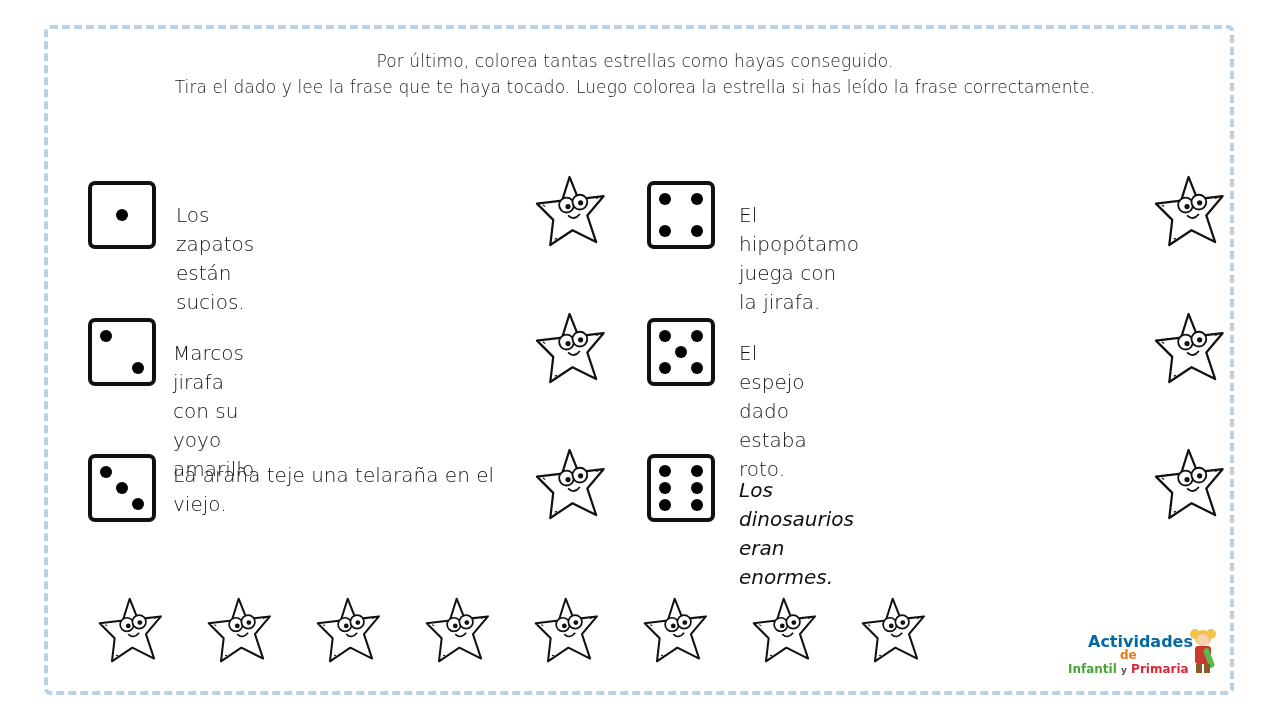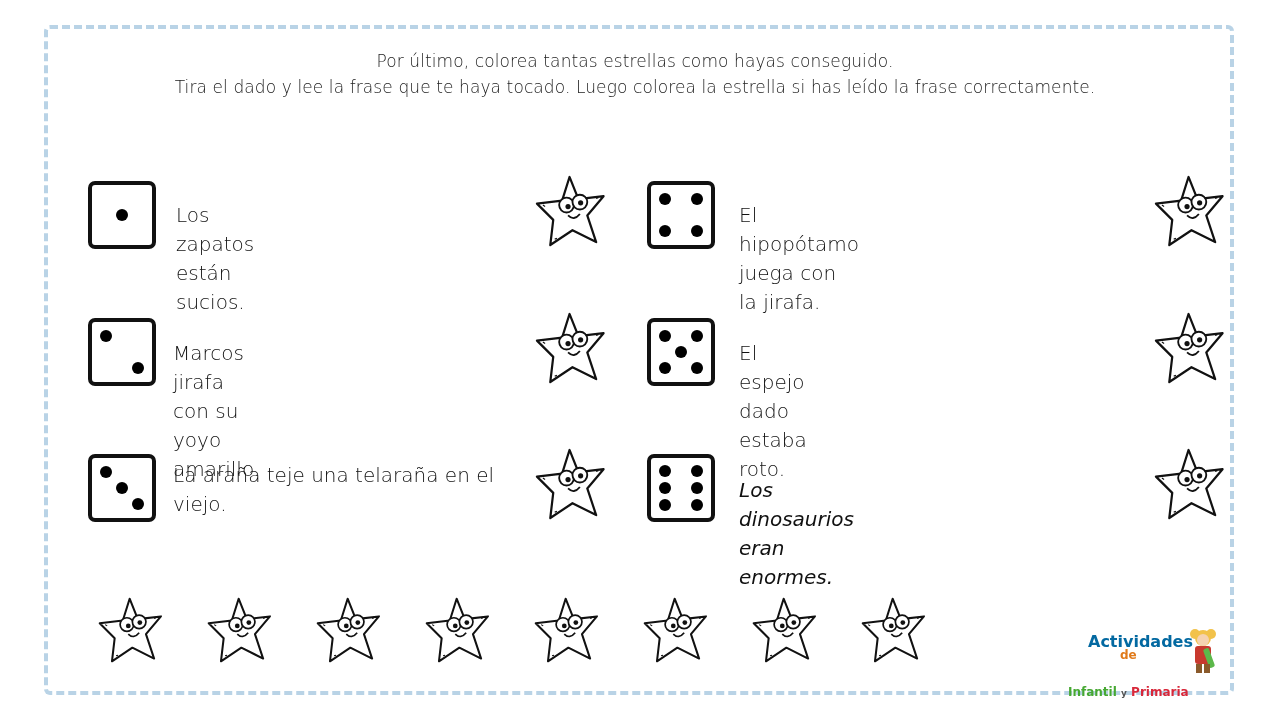--- a/index.html
+++ b/index.html
@@ -25,21 +25,21 @@
     position:absolute; font-size:20px; line-height:29px; color:#111; font-weight:300;
   }
   .star { position:absolute; width:74px; height:74px; }
   .star svg { width:100%; height:100%; }
   .logo {
     position:absolute; left:1068px; top:630px; width:160px; height:50px;
     font-family:"DejaVu Sans", sans-serif; font-weight:bold;
   }
   .logo .l1 { position:absolute; left:20px; top:2px; font-size:16px; color:#0369a1; }
   .logo .l2 { position:absolute; left:52px; top:18px; font-size:12px; color:#e07a1a; }
-  .logo .l3 { position:absolute; left:0px; top:32px; font-size:12px;margin-top:23px; }
+  .logo .l3 { position:absolute; left:0px; top:32px; font-size:12px; }
   .logo .g { color:#46a832; }
   .logo .y { color:#555; font-size:9px; }
   .logo .r { color:#d8283a; }
   .girl { position:absolute; left:118px; top:-4px; width:34px; height:50px; }
 </style>
 </head>
 <body>
 
 <div class="frame"></div>
 

